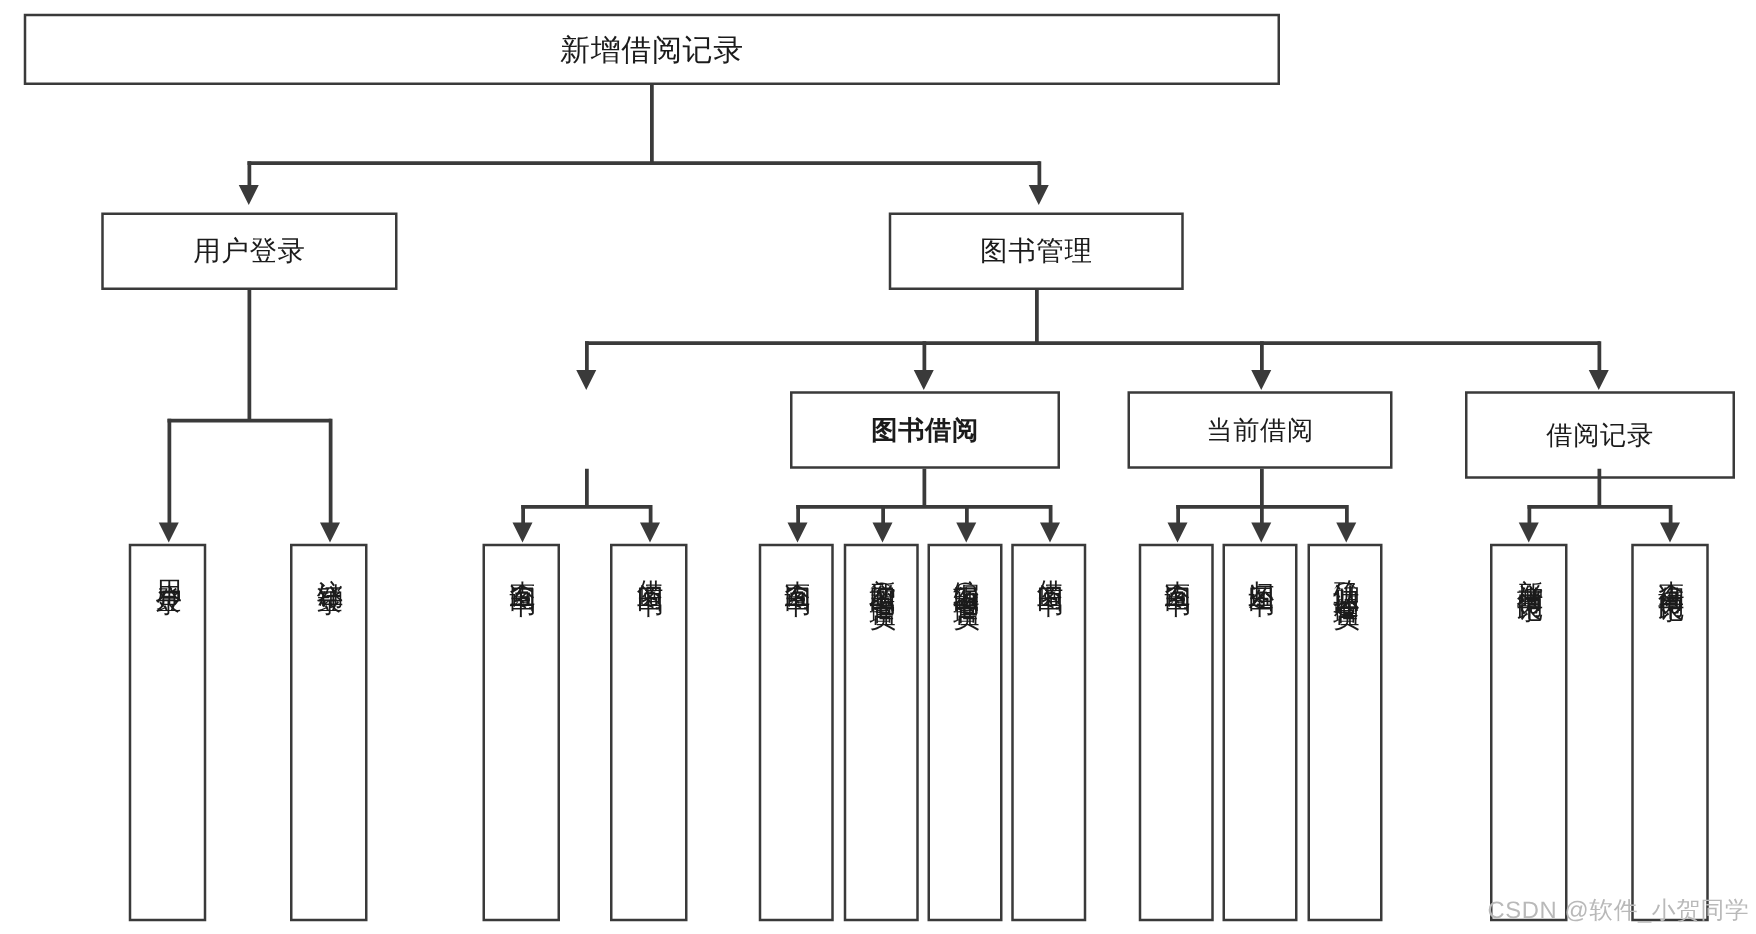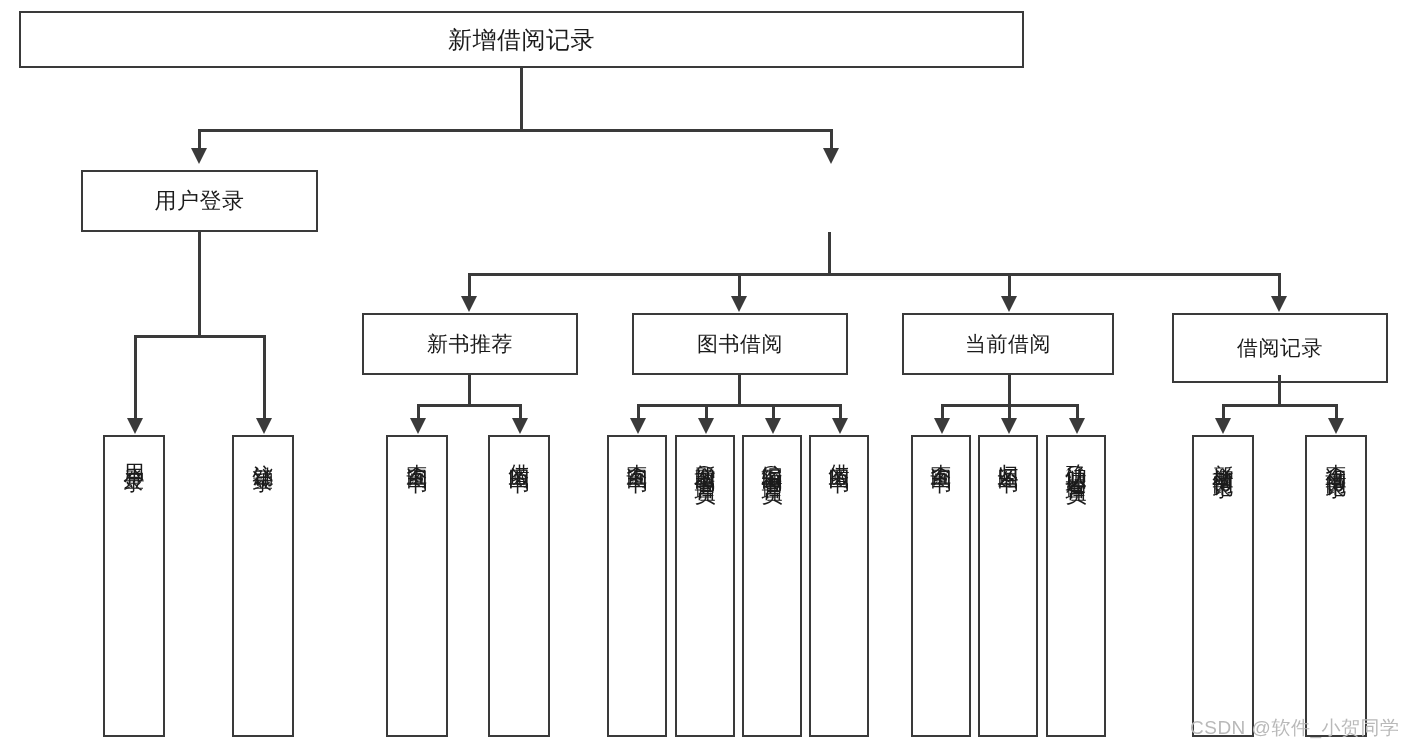--- a/index.html
+++ b/index.html
@@ -88,43 +88,43 @@
 
   <div class="ln v" style="left:198px;top:129px;width:2.5px;height:20px;"></div>
   <div class="ln v" style="left:830px;top:129px;width:2.5px;height:20px;"></div>
   <div class="arrow" style="left:191px;top:148px;"></div>
   <div class="arrow" style="left:823px;top:148px;"></div>
 
   <div class="node lvl2" style="left:81px;top:170px;width:237px;height:62px;">
     <span class="label">用户登录</span>
   </div>
 
+  <div class="node lvl2" style="left:711px;top:170px;width:236px;height:62px;">
+    <span class="label">图书管理</span>
+  </div>
 
   <div class="ln v" style="left:198px;top:232px;width:2.5px;height:104px;"></div>
   <div class="ln h" style="left:134px;top:335px;width:131px;height:2.5px;"></div>
   <div class="ln v" style="left:134px;top:335px;width:2.5px;height:84px;"></div>
   <div class="ln v" style="left:263px;top:335px;width:2.5px;height:84px;"></div>
   <div class="arrow" style="left:127px;top:418px;"></div>
   <div class="arrow" style="left:256px;top:418px;"></div>
 
   <div class="ln v" style="left:828px;top:232px;width:2.5px;height:43px;"></div>
   <div class="ln h" style="left:468px;top:273px;width:812px;height:2.5px;"></div>
   <div class="ln v" style="left:468px;top:273px;width:2.5px;height:24px;"></div>
   <div class="ln v" style="left:738px;top:273px;width:2.5px;height:24px;"></div>
   <div class="ln v" style="left:1008px;top:273px;width:2.5px;height:24px;"></div>
   <div class="ln v" style="left:1278px;top:273px;width:2.5px;height:24px;"></div>
   <div class="arrow" style="left:461px;top:296px;"></div>
   <div class="arrow" style="left:731px;top:296px;"></div>
   <div class="arrow" style="left:1001px;top:296px;"></div>
   <div class="arrow" style="left:1271px;top:296px;"></div>
 
-  <div class="node lvl3" style="left:362px;top:313px;width:216px;height:62px;">
-    <span class="label">新书推荐</span>
-  </div>
-  <div class="node lvl3" style="left:632px;top:313px;width:216px;height:62px;">
+  <div class="node lvl3" style="left:632px;top:313px;width:216px;height:62px;font-weight:bold;">
     <span class="label">图书借阅</span>
   </div>
   <div class="node lvl3" style="left:902px;top:313px;width:212px;height:62px;">
     <span class="label">当前借阅</span>
   </div>
   <div class="node lvl3" style="left:1172px;top:313px;width:216px;height:70px;">
     <span class="label">借阅记录</span>
   </div>
 
   <div class="ln v" style="left:468px;top:375px;width:2.5px;height:31px;"></div>

